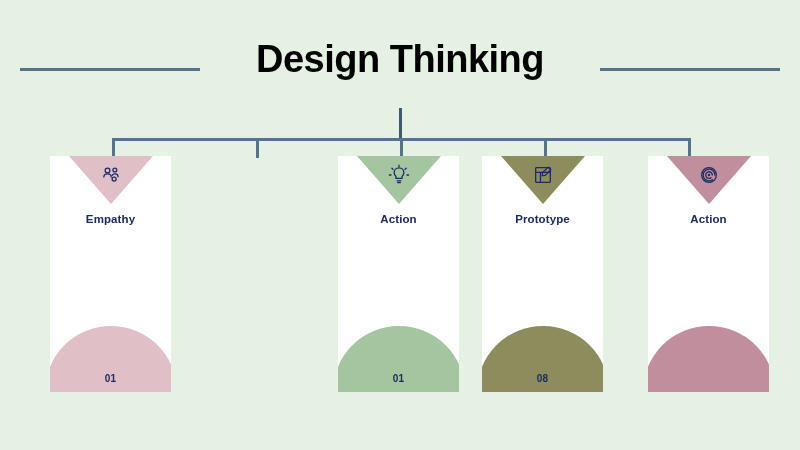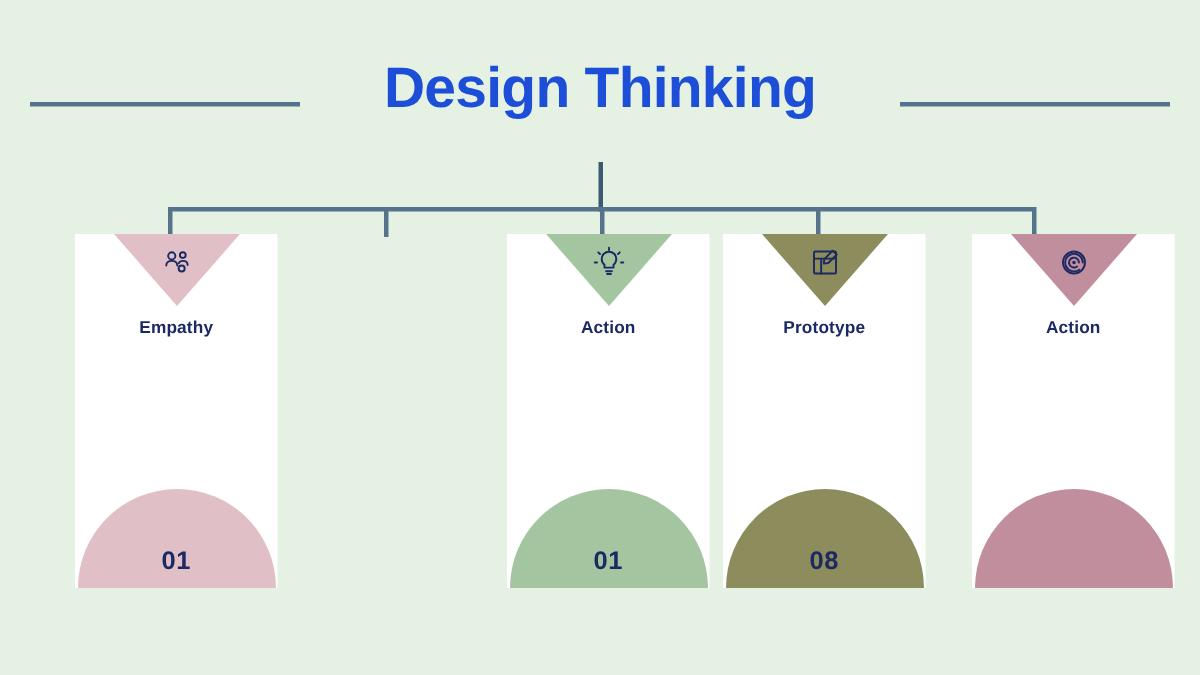--- a/index.html
+++ b/index.html
@@ -11,21 +11,21 @@
   }
 
   .slide{position:absolute;inset:0;}
 
   
   .title{
     position:absolute;left:0;right:0;top:40px;
     text-align:center;
     font-size:38px;font-weight:bold;
     letter-spacing:-0.5px;
-    color:#1d4ed8;
+    color:#000000;
     line-height:1.0;
     white-space:nowrap;
   }
   .title-rule{
     position:absolute;top:68px;height:3px;background:#56738c;
   }
   .title-rule.left{left:20px;width:180px;}
   .title-rule.right{left:600px;width:180px;}
 
   
@@ -36,21 +36,21 @@
   .conn-bar{
     position:absolute;left:112px;top:138px;width:578px;height:3px;
     background:#56738c;
   }
   .conn-drop{
     position:absolute;top:138px;width:3px;height:20px;background:#56738c;
   }
 
   
   .card{
-    position:absolute;top:156px;width:135px;height:236px;
+    position:absolute;top:156px;width:121px;height:236px;
     background:#ffffff;
     overflow:hidden;
   }
   .tri{
     position:absolute;left:50%;top:0;
     transform:translateX(-50%);
     width:0;height:0;
     border-left:42px solid transparent;
     border-right:42px solid transparent;
     border-top:48px solid #ccc;
@@ -75,21 +75,21 @@
     position:absolute;left:50%;bottom:0;transform:translateX(-50%);
     width:132px;height:66px;overflow:hidden;
   }
   .dome{
     position:absolute;left:0;top:0;width:132px;height:132px;
     border-radius:66px;
   }
   .dome-num{
     position:absolute;left:0;right:0;bottom:8px;
     text-align:center;
-    font-size:17px;font-weight:bold;
+    font-size:10px;font-weight:bold;
     color:#1b2a63;
     letter-spacing:0.3px;
   }
 </style>
 </head>
 <body style="background: rgb(229, 242, 227);">
 
 <div class="slide">
 
   <div class="title-rule left" style="background: rgb(86, 115, 140);"></div>

